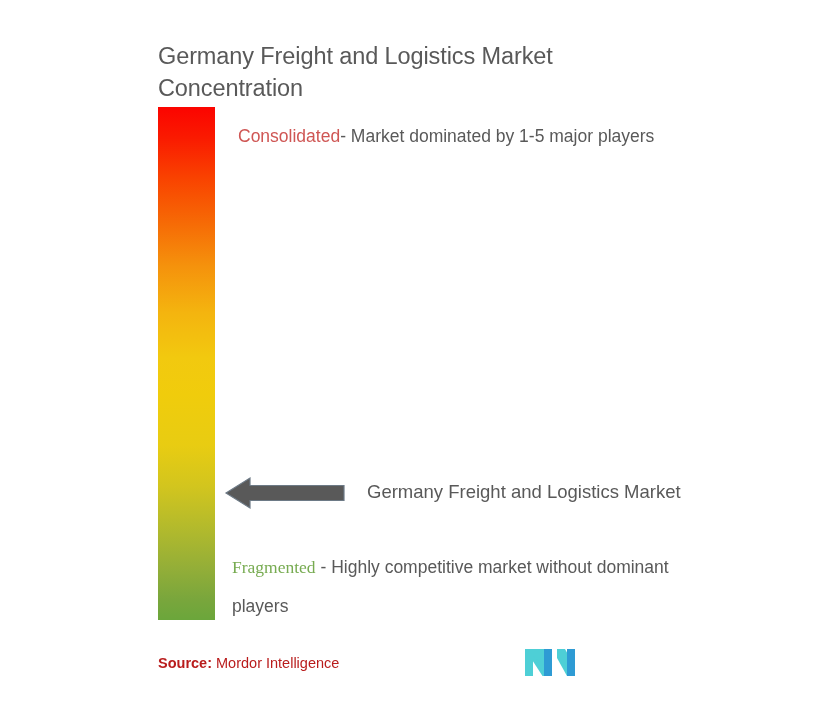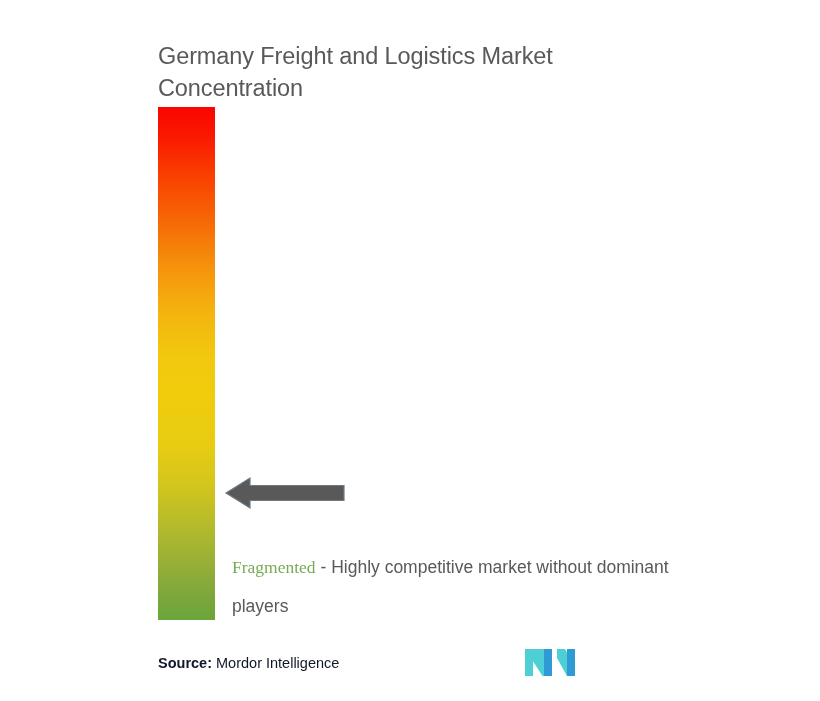--- a/index.html
+++ b/index.html
@@ -106,21 +106,21 @@
     color: #595959;
     font-weight: 400;
   }
 
   
   #source-line {
     position: absolute;
     left: 158px;
     top: 655px;
     font-size: 14.5px;
-    color: #0f172a;
+    color: #b91c1c;
     white-space: nowrap;
   }
   #source-prefix { font-weight: 700; }
   #source-name   { font-weight: 400; }
 
   
   #brand-logo {
     position: absolute;
     left: 525px;
     top: 645px;
@@ -131,27 +131,31 @@
 </style>
 </head>
 <body>
 
 <div id="canvas">
 
   <div id="chart-title">Germany Freight and Logistics Market Concentration</div>
 
   <div id="gradient-bar"></div>
 
+  <div id="consolidated-block" class="annot">
+    <span id="consolidated-label">Consolidated</span><span>- Market dominated by 1-5 major players</span>
+  </div>
 
   <div id="market-pointer">
     <svg width="122" height="34" viewBox="0 0 122 34" xmlns="http://www.w3.org/2000/svg">
       <polygon points="2,17 26,2 26,9.5 120,9.5 120,24.5 26,24.5 26,32" fill="#595959" stroke="#6d7a86" stroke-width="1.2" stroke-linejoin="miter"></polygon>
     </svg>
   </div>
 
+  <div id="market-pointer-label">Germany Freight and Logistics Market</div>
 
   <div id="fragmented-block" class="annot">
     <span id="fragmented-label">Fragmented</span><span> - Highly competitive market without dominant players</span>
   </div>
 
   <div id="source-line">
     <span id="source-prefix">Source:</span><span id="source-name"> Mordor Intelligence</span>
   </div>
 
   <div id="brand-logo">

